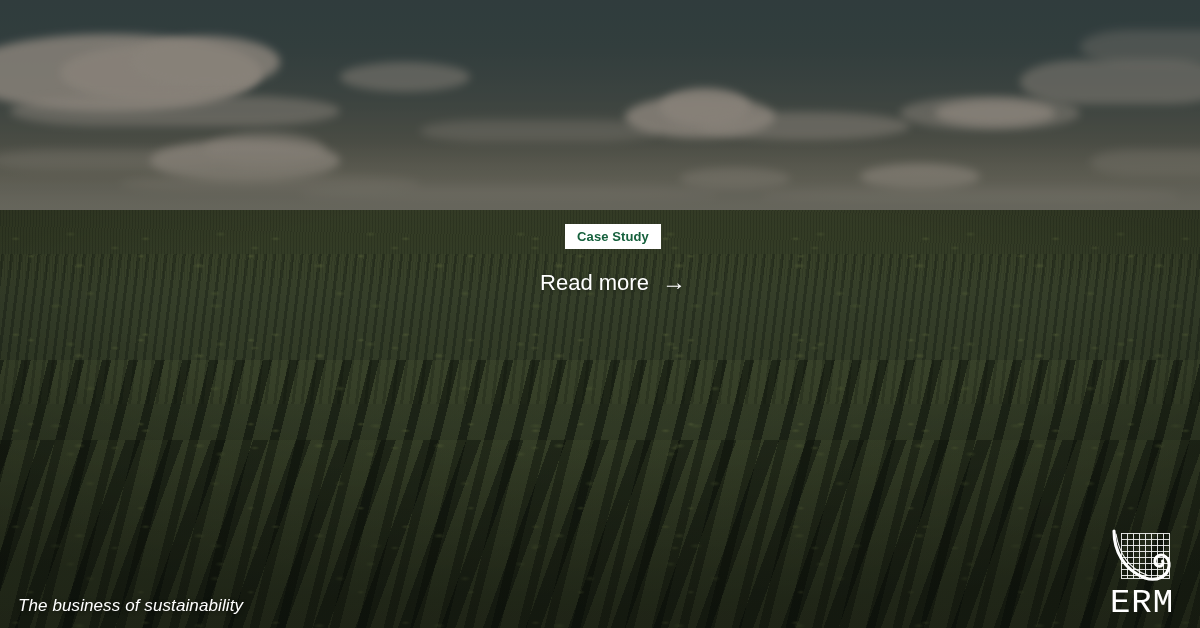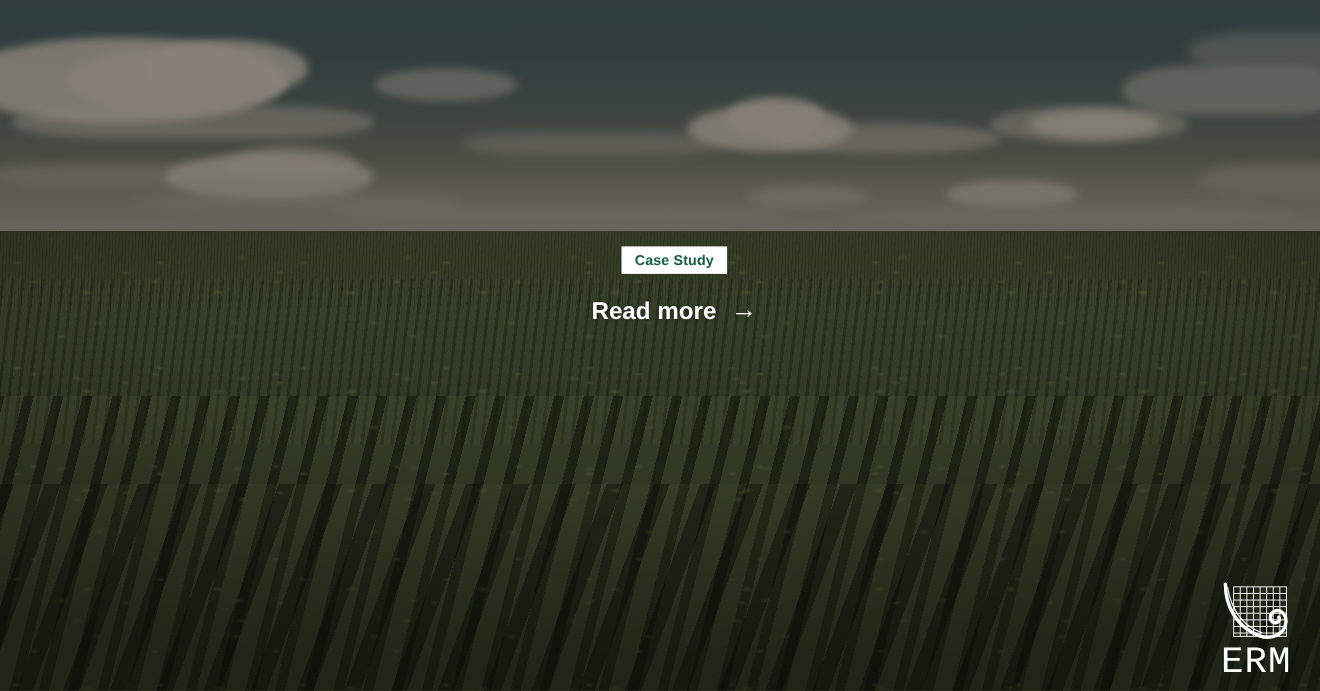--- a/index.html
+++ b/index.html
@@ -183,21 +183,20 @@
     margin-top: 22px;
     color: #ffffff;
     font-size: 22px;
     line-height: 1;
     display: inline-flex;
     align-items: center;
     gap: 13px;
     text-decoration: none;
     text-shadow: 0 1px 4px rgba(0,0,0,.30);
     cursor: pointer;
-    font-weight: bold;
   }
   .cta .arrow {
     display: inline-block;
     font-size: 24px;
     line-height: 1;
     transform: translateY(-1px);
   }
 
   
   .tagline {
@@ -278,20 +277,21 @@
   <div class="scrim"></div>
 
   <div class="content">
     <div class="badge">Case Study</div>
     <a class="cta">
       <span>Read more</span>
       <span class="arrow">→</span>
     </a>
   </div>
 
+  <div class="tagline">The business of sustainability</div>
 
   <div class="logo">
     <svg class="logo-mark" width="62" height="56" viewBox="0 0 62 56" aria-hidden="true">
 
       <g stroke="#ffffff" stroke-width="0.9" fill="none" opacity="0.95">
         <rect x="10.5" y="4.5" width="48" height="45"></rect>
         <line x1="16.5" y1="4.5" x2="16.5" y2="49.5"></line>
         <line x1="22.5" y1="4.5" x2="22.5" y2="49.5"></line>
         <line x1="28.5" y1="4.5" x2="28.5" y2="49.5"></line>
         <line x1="34.5" y1="4.5" x2="34.5" y2="49.5"></line>

